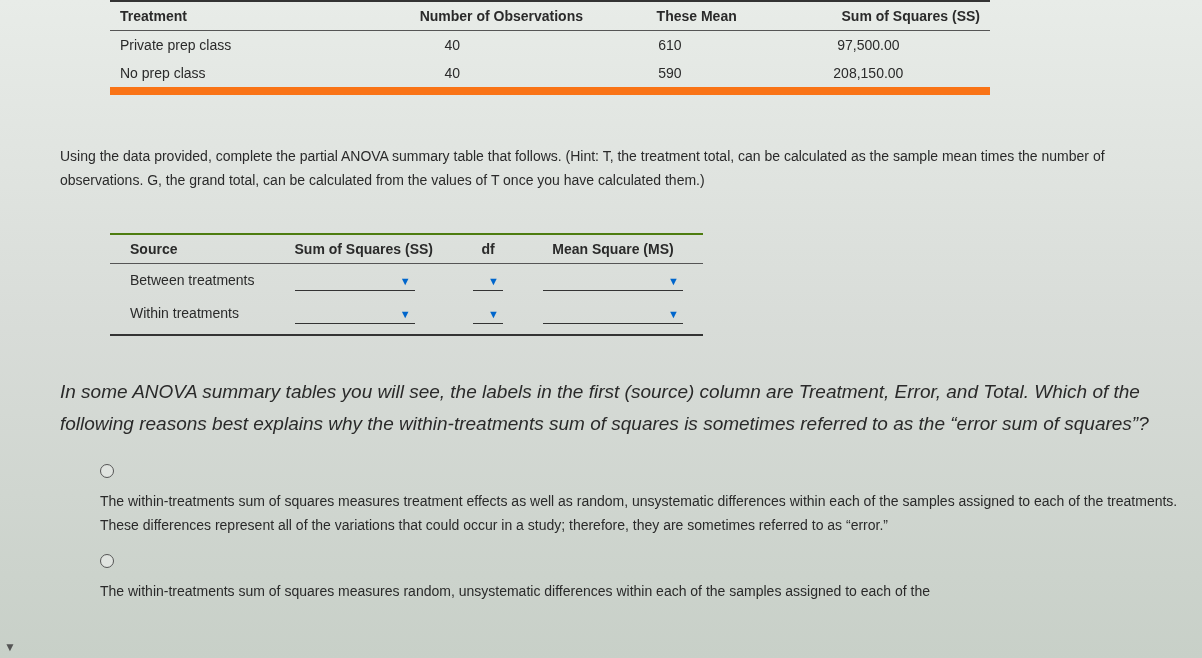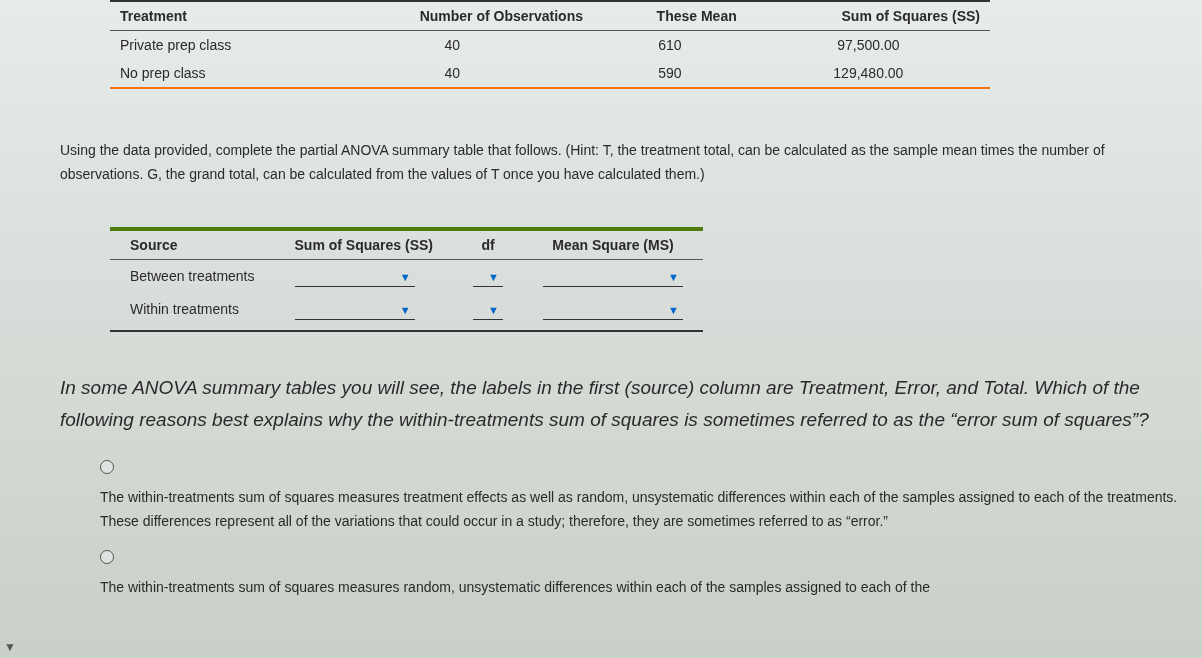--- a/index.html
+++ b/index.html
@@ -34,34 +34,34 @@
     padding: 6px 10px;
     font-size: 14px;
   }
   .data-table th.center { text-align: right; }
   .data-table td {
     padding: 6px 10px;
     font-size: 14px;
   }
   .data-table td.center { text-align: center; }
   .data-table tbody tr:last-child {
-    border-bottom: 2px solid #f97316;
+    border-bottom: 8px solid #f97316;
   }
   .prompt {
     margin-top: 50px;
     line-height: 1.7;
     font-size: 14px;
   }
   .anova-table {
     margin-left: 50px;
     margin-top: 40px;
     border-collapse: collapse;
   }
   .anova-table thead tr {
-    border-top: 4px solid #4d7c0f;
+    border-top: 2px solid #4d7c0f;
     border-bottom: 1.5px solid #555;
     margin-top: 15px;
   }
   .anova-table th {
     font-weight: bold;
     padding: 6px 20px;
     font-size: 14px;
     text-align: left;
   }
   .anova-table th.center { text-align: center; }
@@ -143,21 +143,21 @@
       <tr>
         <td>Private prep class</td>
         <td class="center">40</td>
         <td class="center">610</td>
         <td class="center">97,500.00</td>
       </tr>
       <tr>
         <td>No prep class</td>
         <td class="center">40</td>
         <td class="center">590</td>
-        <td class="center">129,480.00</td>
+        <td class="center">208,150.00</td>
       </tr>
     </tbody>
   </table>
 
   <div class="prompt">Using the data provided, complete the partial ANOVA summary table that follows. (Hint: T, the treatment total, can be calculated as the sample mean times the number of observations. G, the grand total, can be calculated from the values of T once you have calculated them.)</div>
 
   <table class="anova-table">
     <thead>
       <tr>
         <th>Source</th>

